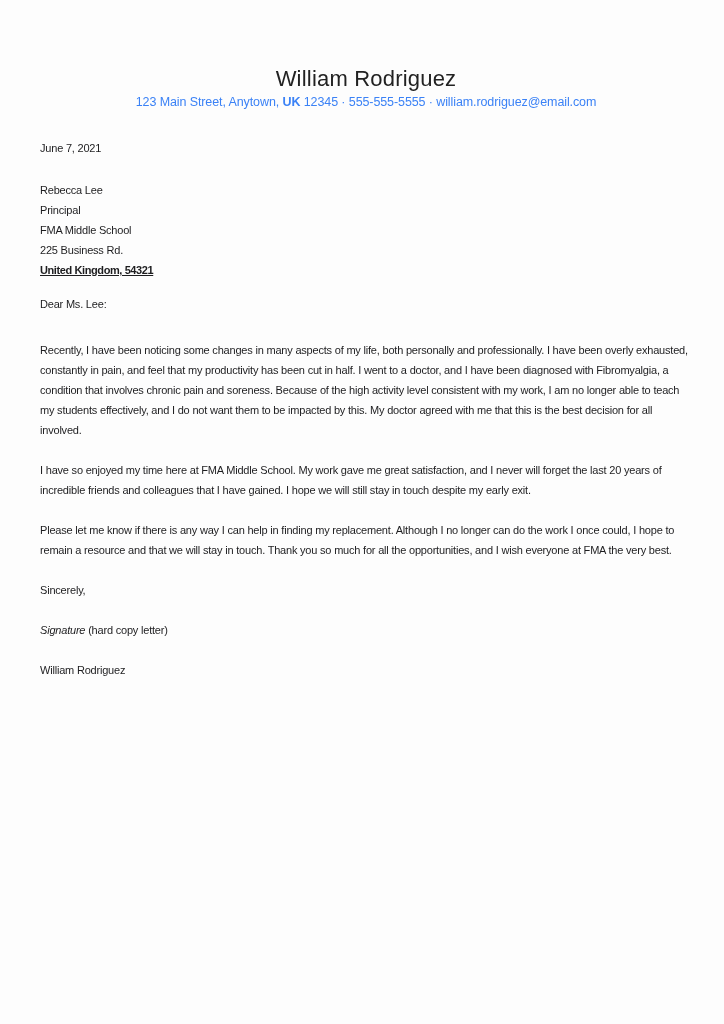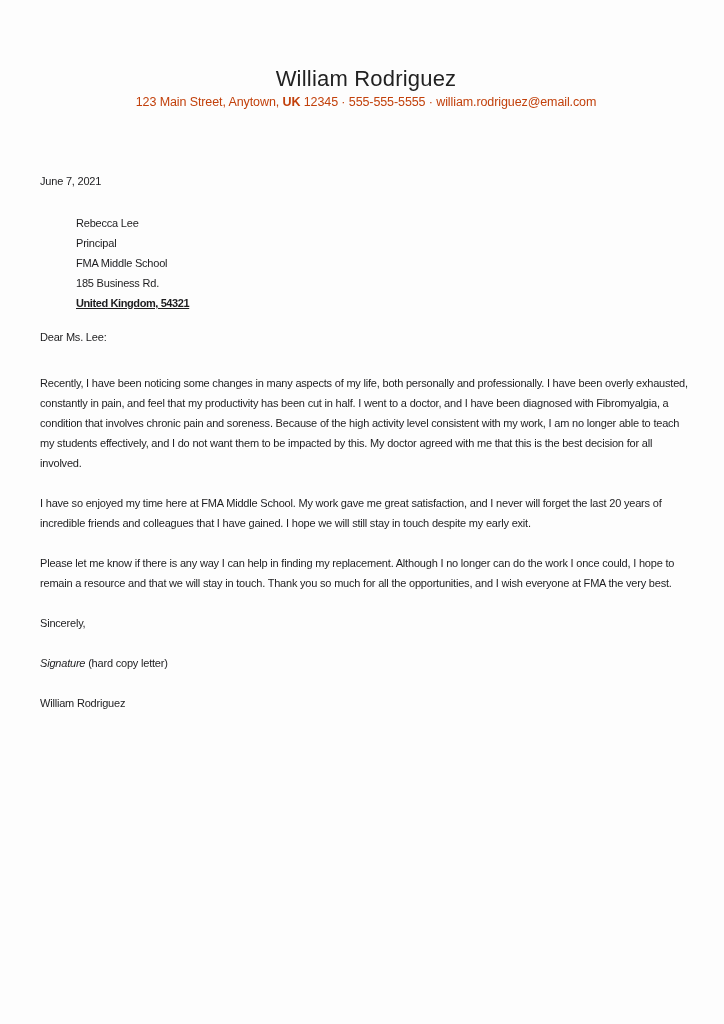--- a/index.html
+++ b/index.html
@@ -22,32 +22,32 @@
     line-height: 26px;
     font-weight: 400;
     letter-spacing: 0.2px;
     color: #222;
   }
   .letterhead-contact {
     font-size: 12.5px;
     line-height: 16px;
     letter-spacing: -0.1px;
     margin-top: 2px;
-    margin-bottom: 61px;
-    color: #c2410c;
+    margin-bottom: 28px;
+    color: #3b82f6;
   }
   .letterhead-contact .bold { font-weight: 700; }
   .body-text {
     font-size: 11px;
     line-height: 20px;
     letter-spacing: -0.2px;
     max-width: 654px;
   }
   .date-line { margin-bottom: 22px; }
-  .recipient-block { margin-bottom: 14px; margin-left: 36px; }
+  .recipient-block { margin-bottom: 14px; }
   .recipient-block .country { font-weight: 700; letter-spacing: -0.4px; text-decoration: underline; }
   .salutation { margin-bottom: 26px; }
   .para { margin-bottom: 20px; }
   .closing p { margin-bottom: 20px; }
   .italic { font-style: italic; }
 </style>
 </head>
 <body>
 
 <div class="page">
@@ -58,21 +58,21 @@
   </header>
 
   <main class="body-text">
 
     <p class="date-line">June 7, 2021</p>
 
     <div class="recipient-block">
       <div>Rebecca Lee</div>
       <div>Principal</div>
       <div>FMA Middle School</div>
-      <div>185 Business Rd.</div>
+      <div>225 Business Rd.</div>
       <div class="country">United Kingdom, 54321</div>
     </div>
 
     <p class="salutation">Dear Ms. Lee:</p>
 
 
     <p class="para">Recently, I have been noticing some changes in many aspects of my life, both personally and professionally. I have been overly exhausted, constantly in pain, and feel that my productivity has been cut in half. I went to a doctor, and I have been diagnosed with Fibromyalgia, a condition that involves chronic pain and soreness. Because of the high activity level consistent with my work, I am no longer able to teach my students effectively, and I do not want them to be impacted by this. My doctor agreed with me that this is the best decision for all involved.</p>
 
     <p class="para">I have so enjoyed my time here at FMA Middle School. My work gave me great satisfaction, and I never will forget the last 20 years of incredible friends and colleagues that I have gained. I hope we will still stay in touch despite my early exit.</p>
 

